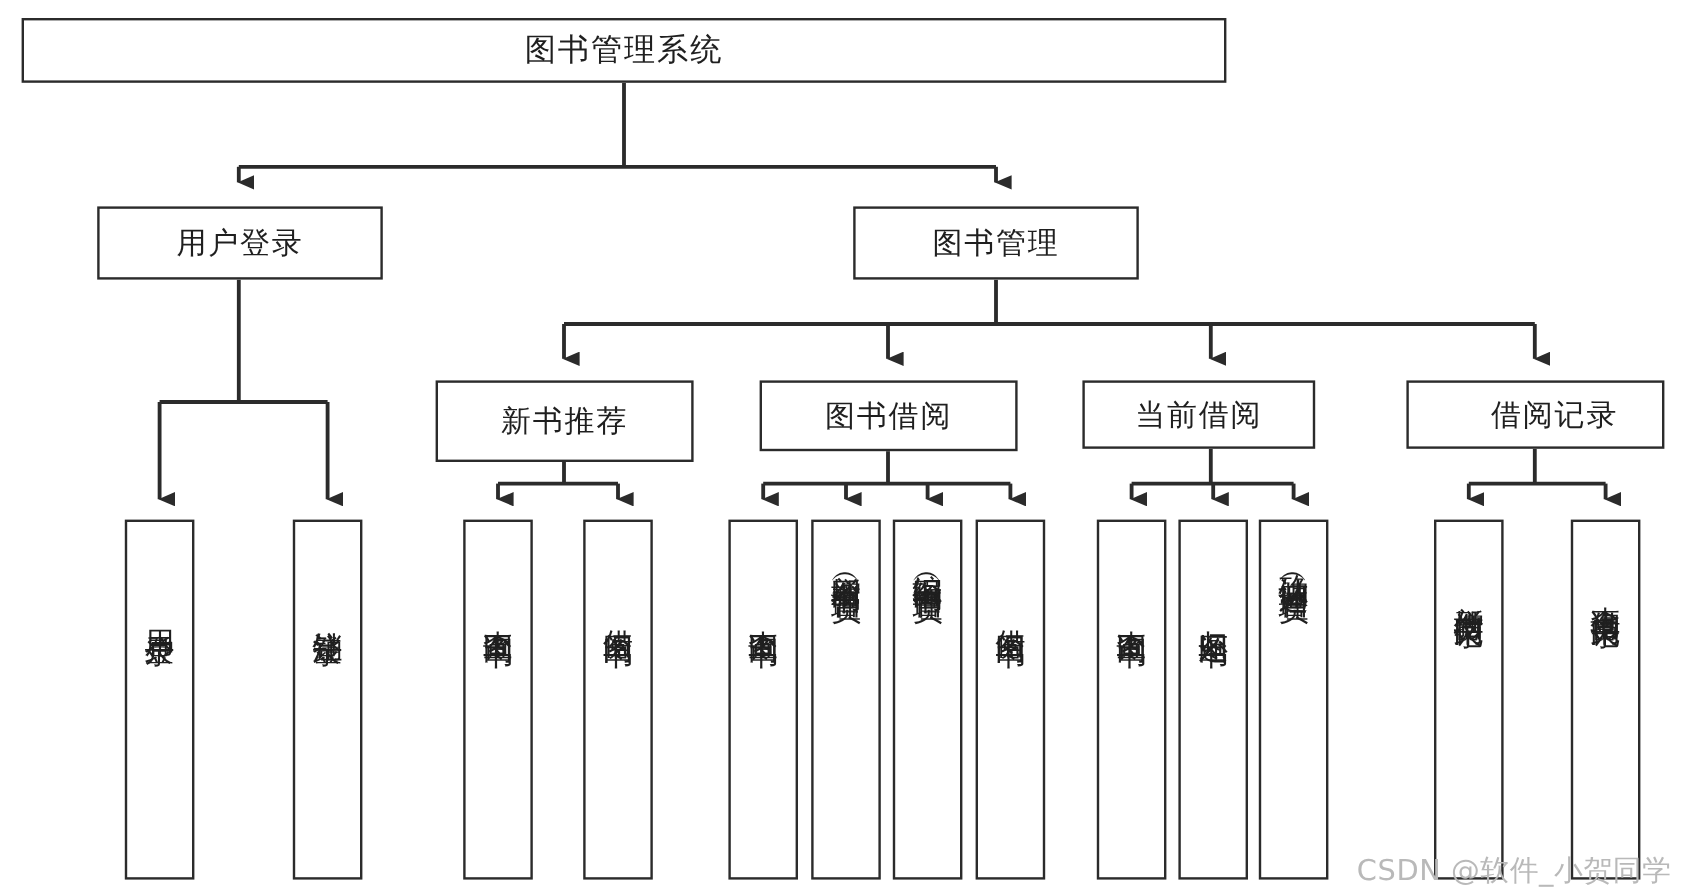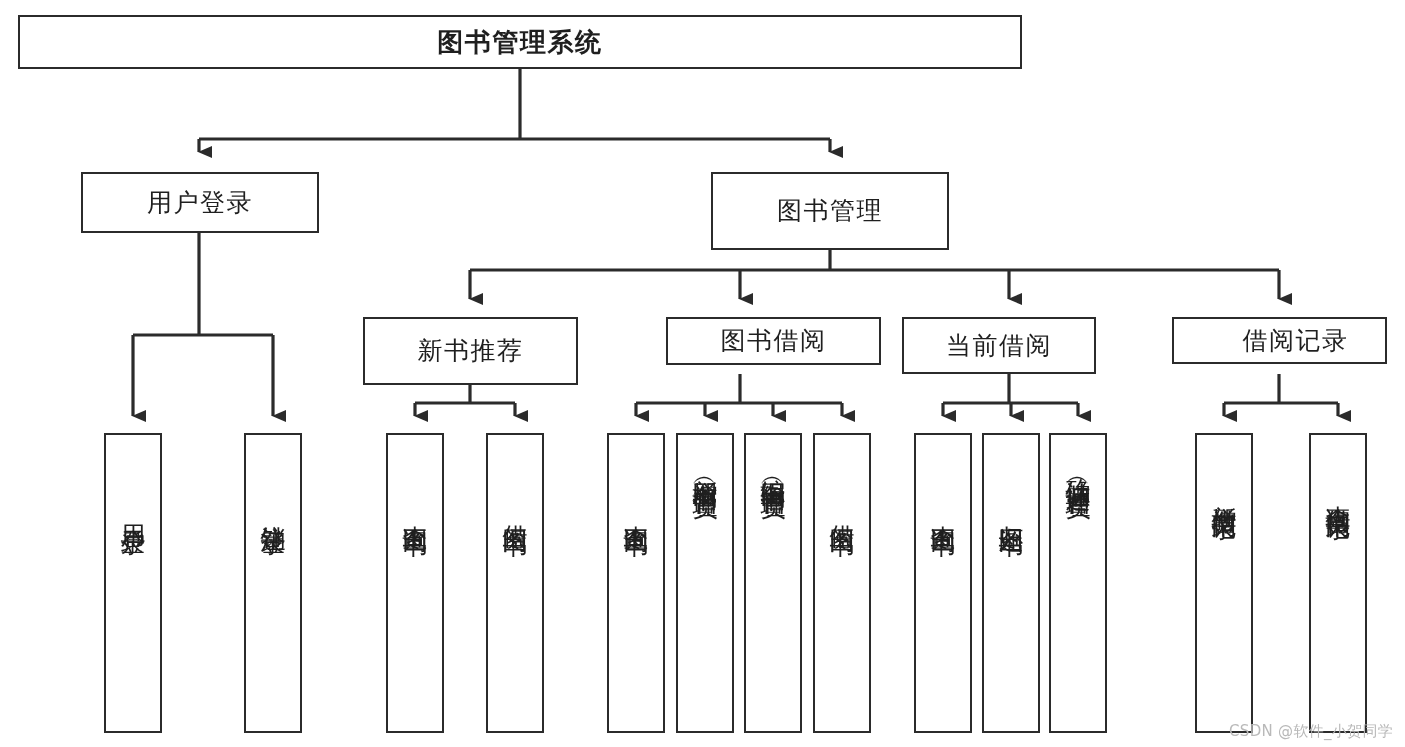--- a/index.html
+++ b/index.html
@@ -69,21 +69,21 @@
   .node.vert.tall .node-label {
     margin-top: 18px;
   }
   .node.vert.midshort .node-label {
     margin-top: 44px;
   }
   #watermark {
     position: absolute;
     right: 12px;
     bottom: 6px;
-    font-size: 15px;
+    font-size: 24px;
     color: #b9b9b9;
     letter-spacing: 0.02em;
     white-space: nowrap;
     z-index: 5;
     font-family: "DejaVu Sans", "Liberation Sans", sans-serif;
   }
 </style>
 </head>
 <body>
 
@@ -132,41 +132,41 @@
       <path d="M 1011 403 L 1011 416" marker-end="url(#arrow)"></path>
       <path d="M 1078 403 L 1078 416" marker-end="url(#arrow)"></path>
 
       <path d="M 1279 374 L 1279 403"></path>
       <path d="M 1224 403 L 1338 403"></path>
       <path d="M 1224 403 L 1224 416" marker-end="url(#arrow)"></path>
       <path d="M 1338 403 L 1338 416" marker-end="url(#arrow)"></path>
     </g>
   </svg>
 
-  <div class="node horiz" id="node-root" style="left:18px; top:15px; width:1004px; height:54px;font-weight:bold;">
+  <div class="node horiz" id="node-root" style="left:18px; top:15px; width:1004px; height:54px;">
     <span class="node-label">图书管理系统</span>
   </div>
 
   <div class="node horiz" style="left:81px; top:172px; width:238px; height:61px;">
     <span class="node-label">用户登录</span>
   </div>
-  <div class="node horiz" style="left:711px; top:172px; width:238px; height:78px;">
+  <div class="node horiz" style="left:711px; top:172px; width:238px; height:61px;">
     <span class="node-label">图书管理</span>
   </div>
 
   <div class="node horiz" style="left:363px; top:317px; width:215px; height:68px;">
     <span class="node-label">新书推荐</span>
   </div>
-  <div class="node horiz" style="left:666px; top:317px; width:215px; height:48px;">
+  <div class="node horiz" style="left:633px; top:317px; width:215px; height:59px;">
     <span class="node-label">图书借阅</span>
   </div>
   <div class="node horiz" style="left:902px; top:317px; width:194px; height:57px;">
     <span class="node-label">当前借阅</span>
   </div>
-  <div class="node horiz" style="left:1172px; top:317px; width:215px; height:47px;padding-left:32px;">
+  <div class="node horiz" style="left:1172px; top:317px; width:215px; height:57px;padding-left:32px;">
     <span class="node-label">借阅记录</span>
   </div>
 
   <div class="node vert mid" style="left:104px; top:433px; width:58px; height:300px;">
     <span class="node-label">用户登录</span>
   </div>
   <div class="node vert mid" style="left:244px; top:433px; width:58px; height:300px;">
     <span class="node-label">注销登录</span>
   </div>
 

